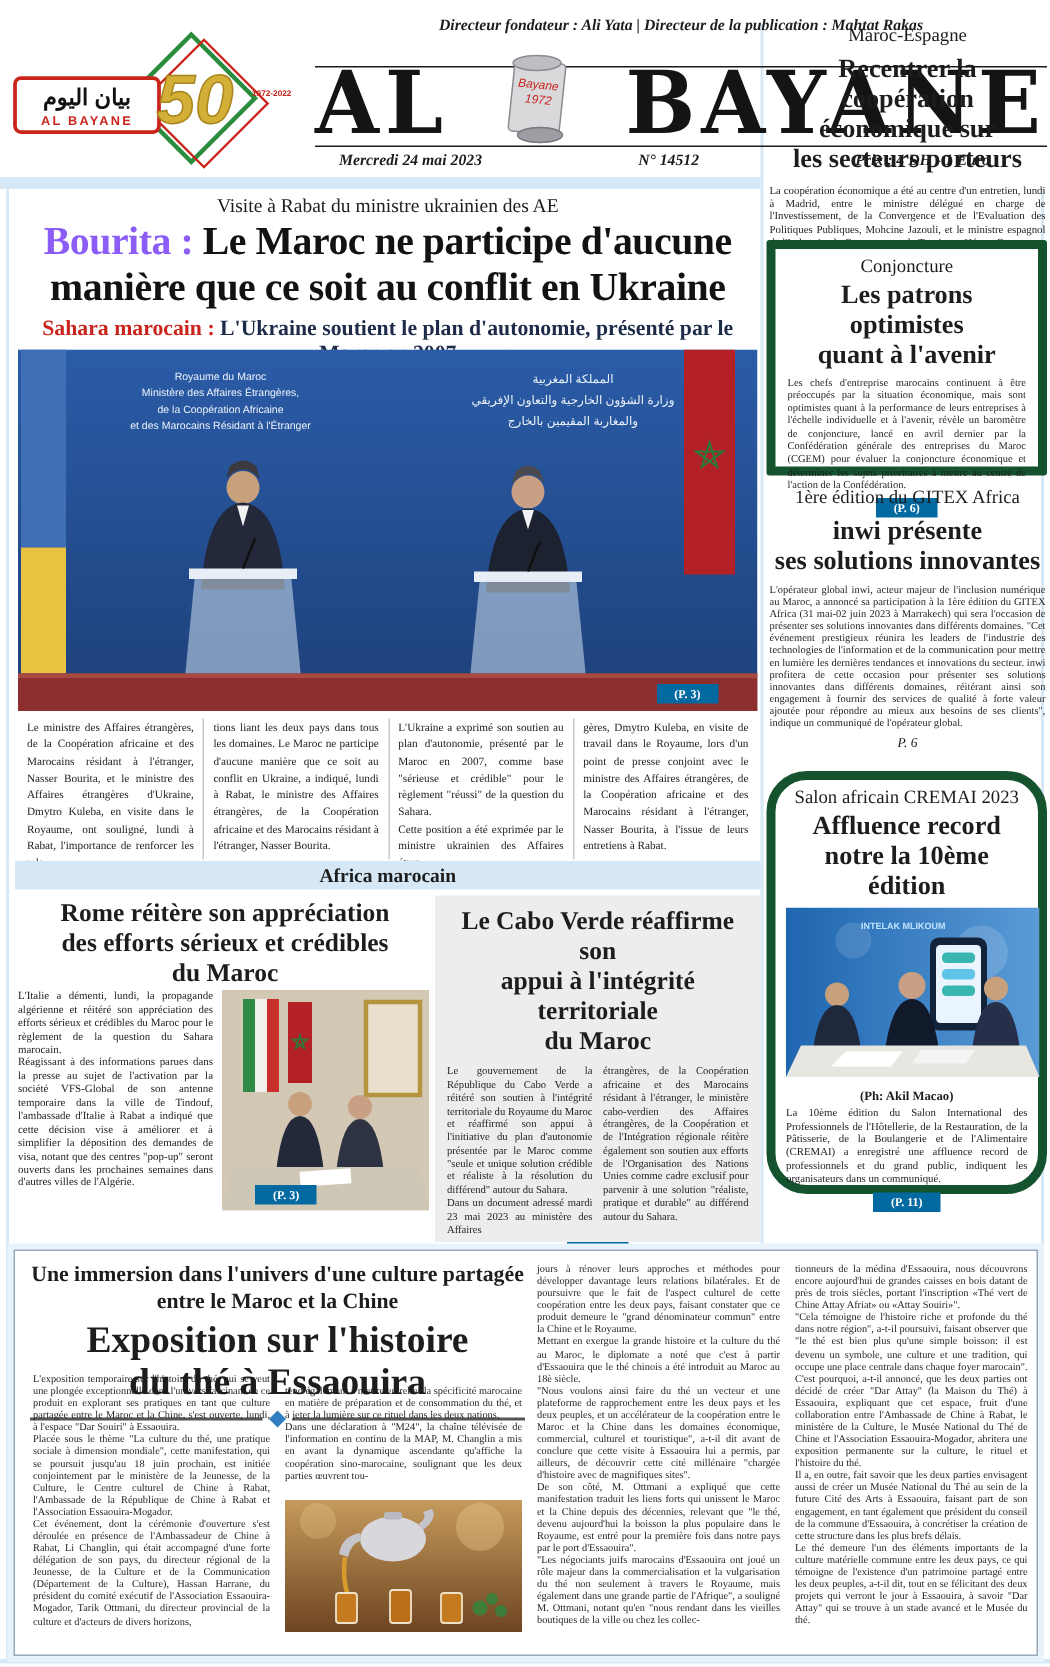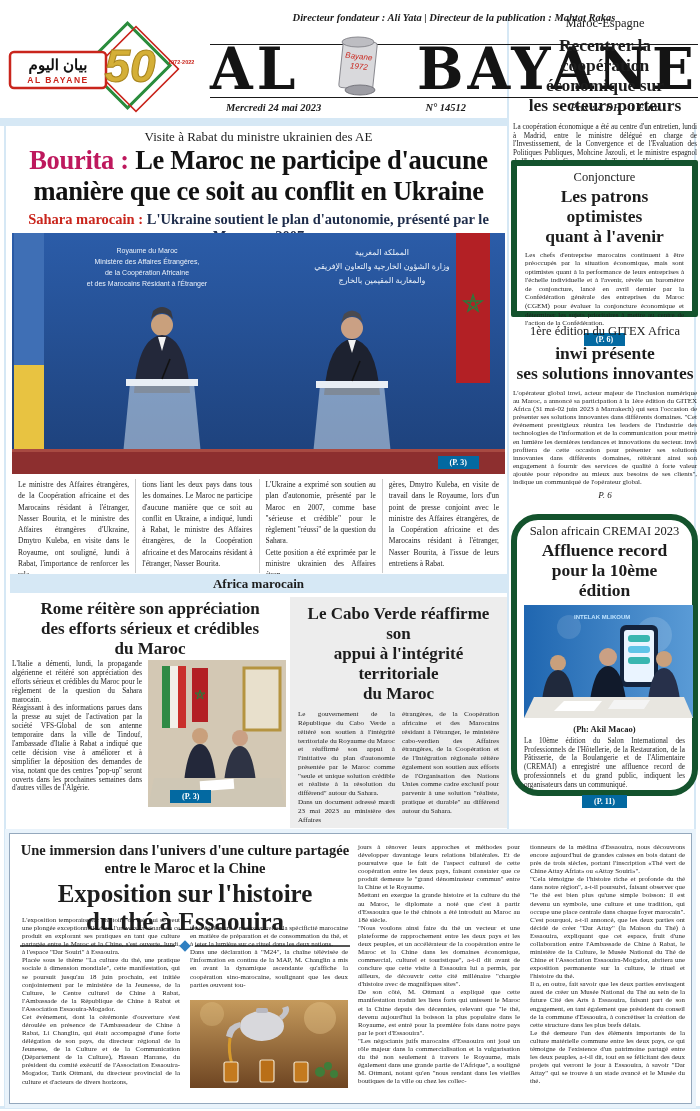--- a/index.html
+++ b/index.html
@@ -12,21 +12,21 @@
   .masthead{left:210px;top:36px;width:488px;height:64px;display:flex;align-items:center;justify-content:space-between;}
   .m-word{font-family:"DejaVu Serif",serif;font-weight:bold;font-size:55px;line-height:1;letter-spacing:4px;color:#141414;transform:scaleY(1.05);}
   .mastrule{left:210px;top:97px;width:488px;border-top:1.5px solid #1a1a1a;height:0;}
   .dateline{left:210px;top:102px;width:488px;display:flex;justify-content:space-between;
             font-size:10.5px;font-style:italic;font-weight:bold;}
   .dateline .dl-date{margin-left:16px;} .dateline .dl-price{margin-right:38px;}
   .band{background:#d6e8f5;}
   
   .lead-kicker{left:10px;top:129px;width:497px;text-align:center;font-size:13px;}
   .lead-headline{left:14px;top:145px;width:489px;text-align:center;font-weight:bold;font-size:26.5px;line-height:1.16;letter-spacing:-0.3px;}
-  .hl-accent{color:#be185d;font-family:Liberation Serif, serif;} .hl-rest{color:#121212;}
+  .hl-accent{color:#8b5cf6;font-family:Liberation Serif, serif;} .hl-rest{color:#121212;}
   .lead-subhead{left:10px;top:211px;width:497px;text-align:center;font-weight:bold;font-size:14.5px;color:#1e2c4a;}
   .sh-accent{color:#c9251c;}
   .lead-photo{left:12px;top:233px;width:493px;height:241px;}
   .badge{display:inline-block;background:#0369a1;color:#fff;font-size:8px;font-weight:bold;padding:1px 12px;line-height:11px;}
   .lead-badge{position:absolute;right:26px;bottom:5px;}
   .lead-cols{left:12px;top:479px;width:493px;height:94px;display:flex;}
   .lead-col{width:25%;font-size:7.5px;line-height:1.5;text-align:justify;padding:0 6px;box-sizing:border-box;white-space:pre-line;}
   .lead-col + .lead-col{border-left:1px solid #c9c9c9;}
   
   .rail-art{left:513px;width:184px;text-align:center;}
@@ -206,21 +206,21 @@
     <div class="r-kicker">1ère édition du GITEX Africa</div>
     <div class="r-title">inwi présente
 ses solutions innovantes</div>
     <div class="r-body" style="font-size:7px;line-height:1.16;margin-top:5px;">L'opérateur global inwi, acteur majeur de l'inclusion numérique au Maroc, a annoncé sa participation à la 1ère édition du GITEX Africa (31 mai-02 juin 2023 à Marrakech) qui sera l'occasion de présenter ses solutions innovantes dans différents domaines. "Cet événement prestigieux réunira les leaders de l'industrie des technologies de l'information et de la communication pour mettre en lumière les dernières tendances et innovations du secteur. inwi profitera de cette occasion pour présenter ses solutions innovantes dans différents domaines, réitérant ainsi son engagement à fournir des services de qualité à forte valeur ajoutée pour répondre au mieux aux besoins de ses clients", indique un communiqué de l'opérateur global.</div>
     <div class="r-page">P. 6</div>
   </div>
 
   <div class="abs rail-box" style="top:514px;height:282px;padding:4px 7px;border-radius:27px;">
     <div class="r-kicker">Salon africain CREMAI 2023</div>
     <div class="r-title" style="margin-top:2px;">Affluence record
-pour la 10ème édition</div>
+notre la 10ème édition</div>
     <div style="margin-top:4px;">
       <svg width="169" height="113" viewBox="0 0 169 113">
         <defs>
           <linearGradient id="crb" x1="0" y1="0" x2="1" y2="0">
             <stop offset="0" stop-color="#1f66b0"></stop>
               <stop offset="1" stop-color="#5a9bd6"></stop>
           </linearGradient>
         </defs>
         <rect width="169" height="113" fill="url(#crb)"></rect>
         <circle cx="130" cy="30" r="18" fill="#ffffff" opacity="0.15"></circle>

